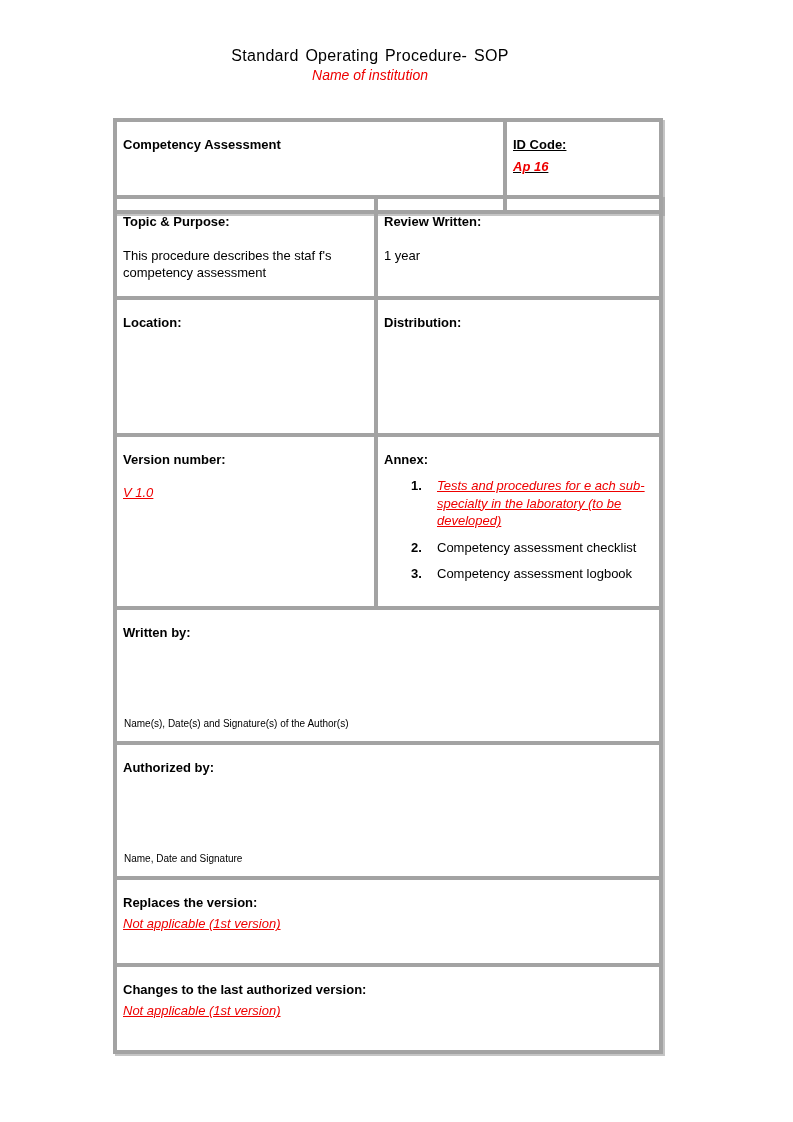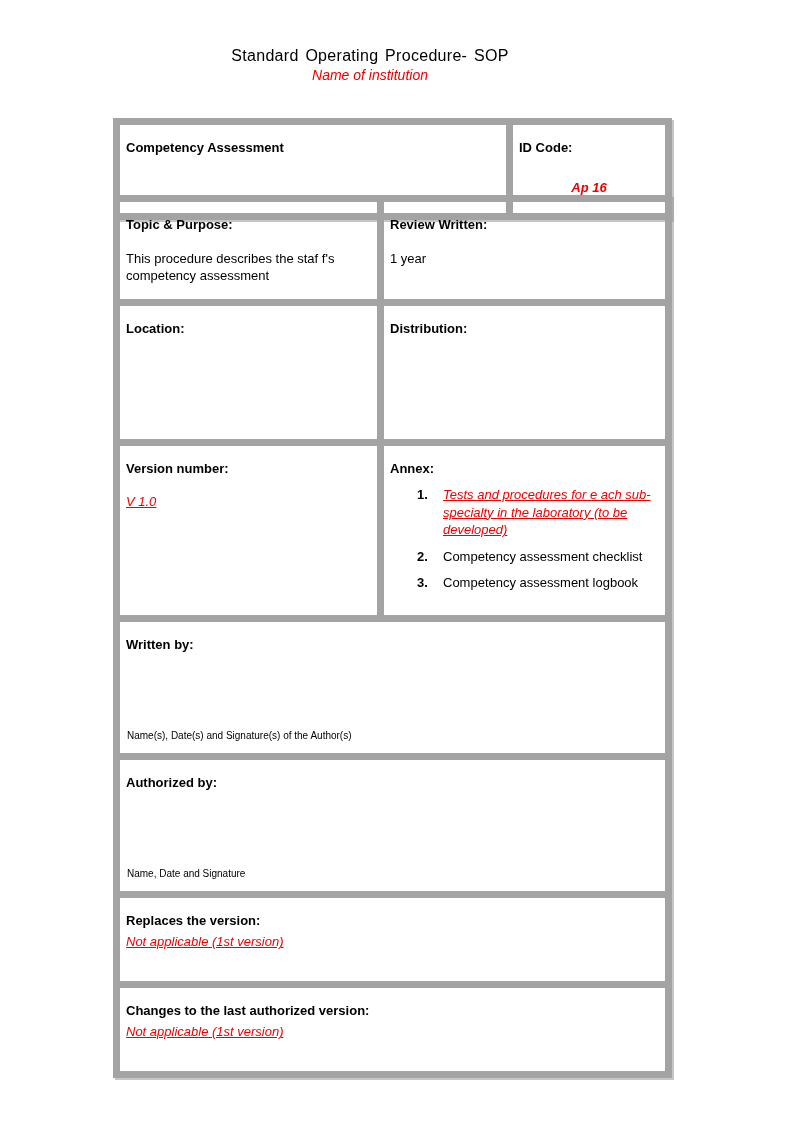--- a/index.html
+++ b/index.html
@@ -14,38 +14,38 @@
 
   .title-block {
     position: absolute; top: 47px; left: 113px; width: 514px;
     text-align: center;
   }
   .doc-title { font-size: 16px; letter-spacing: 0.3px; word-spacing: 2px; color: #000; }
   .doc-subtitle { font-size: 14px; font-style: italic; color: #ee0000; margin-top: 2px; }
 
   table { border-collapse: collapse; table-layout: fixed; }
   td {
-    border: 7px solid #a3a3a3;
+    border: 4px solid #a3a3a3;
     vertical-align: top;
     padding: 14px 6px;
     font-size: 13px;
     line-height: 1.35;
   }
   .tbl { position: absolute; left: 113px; width: 514px; box-shadow: 2px 2px 0 rgba(150,150,150,0.55); }
   .tbl1 { top: 118px; }
   .tbl2 { top: 195px; }
 
   .lbl { font-weight: bold; font-size: 13px; }
   .red-italic { color: #ee0000; font-style: italic; text-decoration: underline; }
   .red-bold-italic { color: #ee0000; font-style: italic; font-weight: bold; }
 
   
   .tbl1 td.c1 { width: 374px; height: 60px; }
-  .tbl1 td.c2 { width: 140px; }
-  .idcode-value { margin-top: 22px; text-align: center; }
+  .tbl1 td.c2 { width: 140px; text-decoration: underline; }
+  .idcode-value { margin-top: 4px; }
 
   
   .tbl2 td.c1 { width: 245px; }
   .tbl2 td.c2 { width: 269px; }
 
   .row-topic td   { height: 68px; }
   .row-loc td     { height: 105px; }
   .row-version td { height: 130px; }
   .row-written td   { height: 103px; }
   .row-reviewed td  { height: 102px; }

